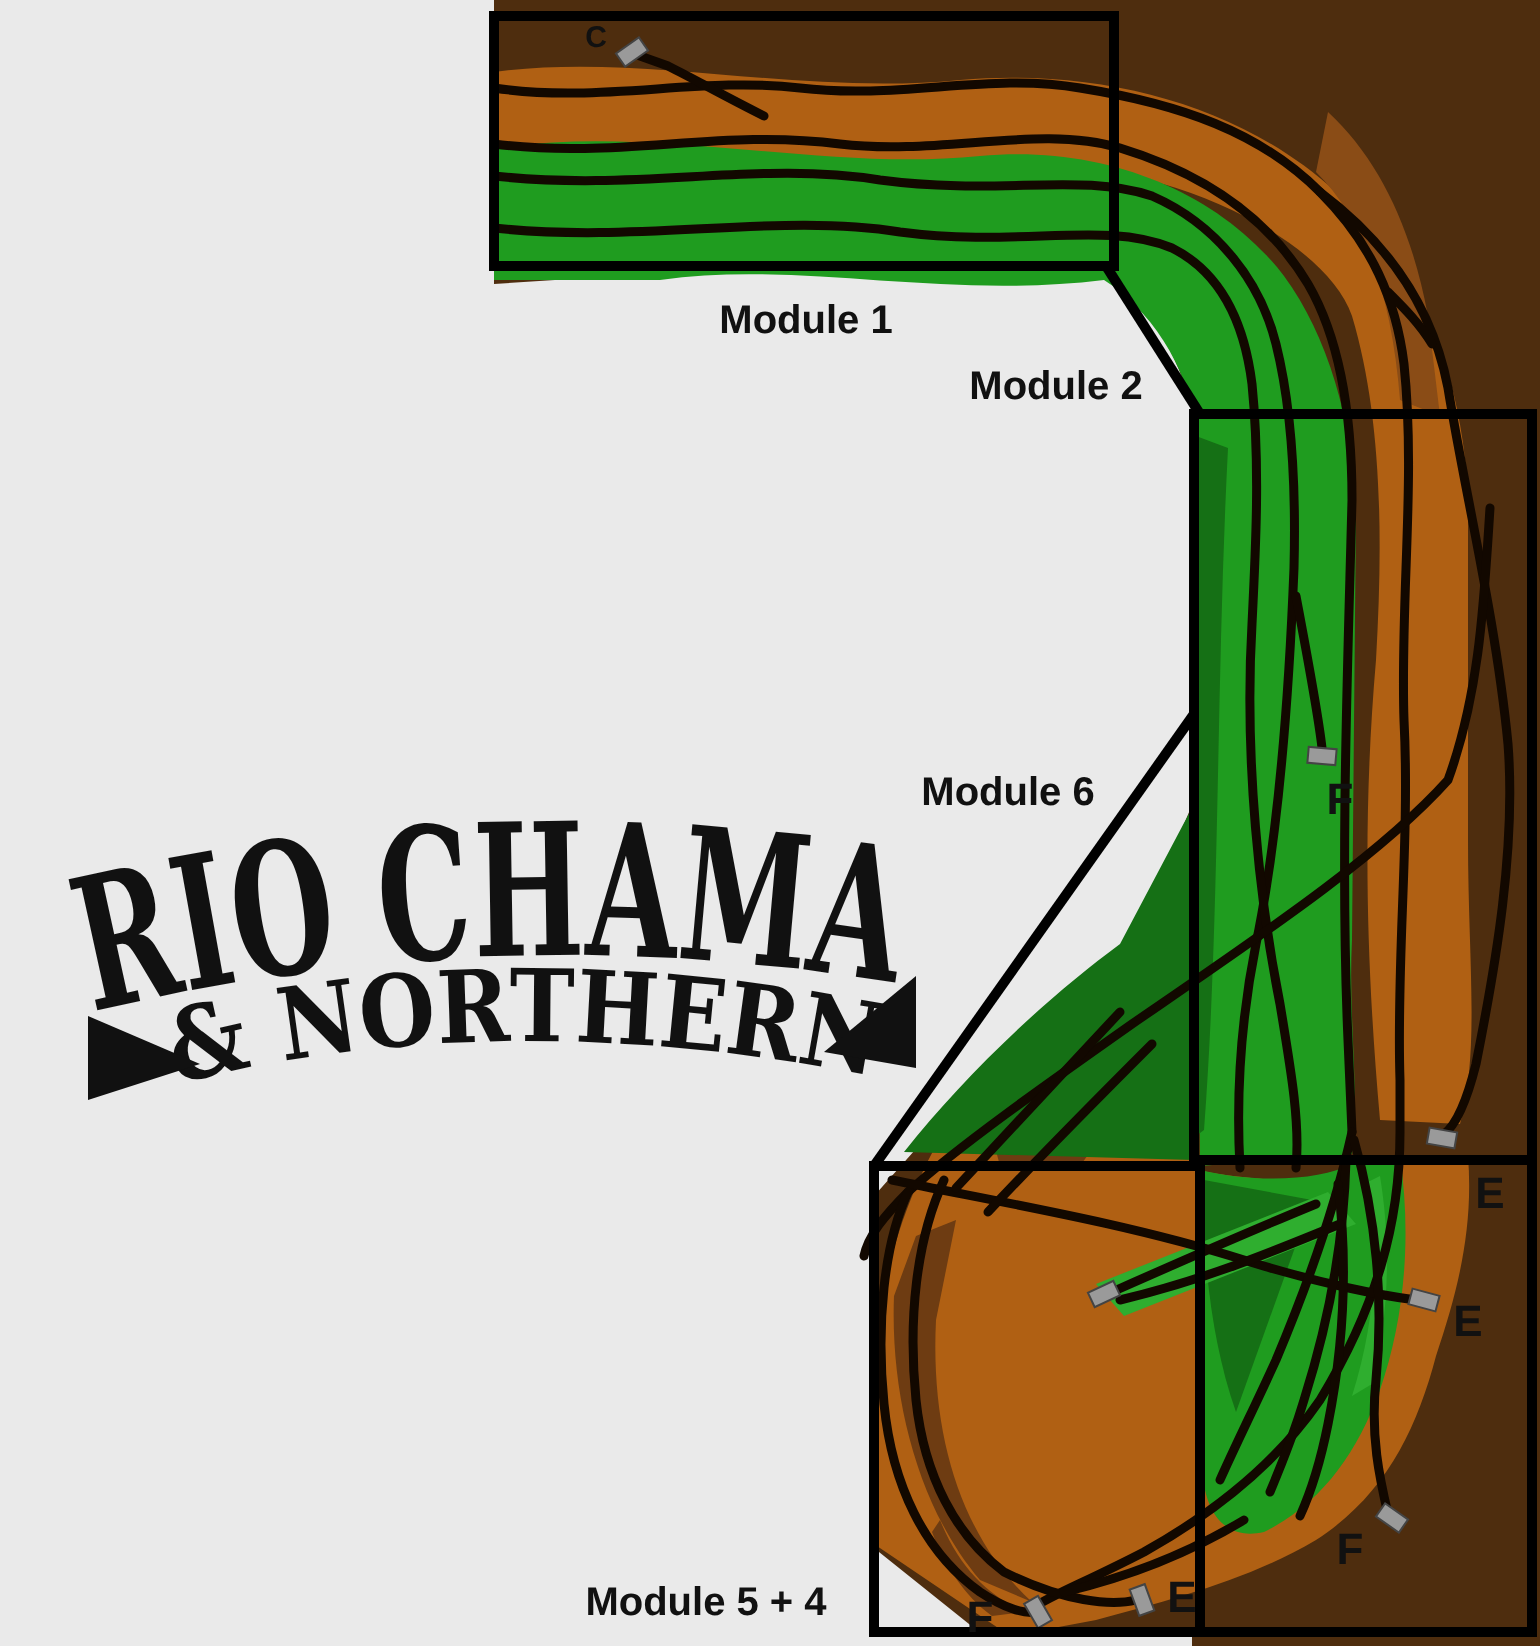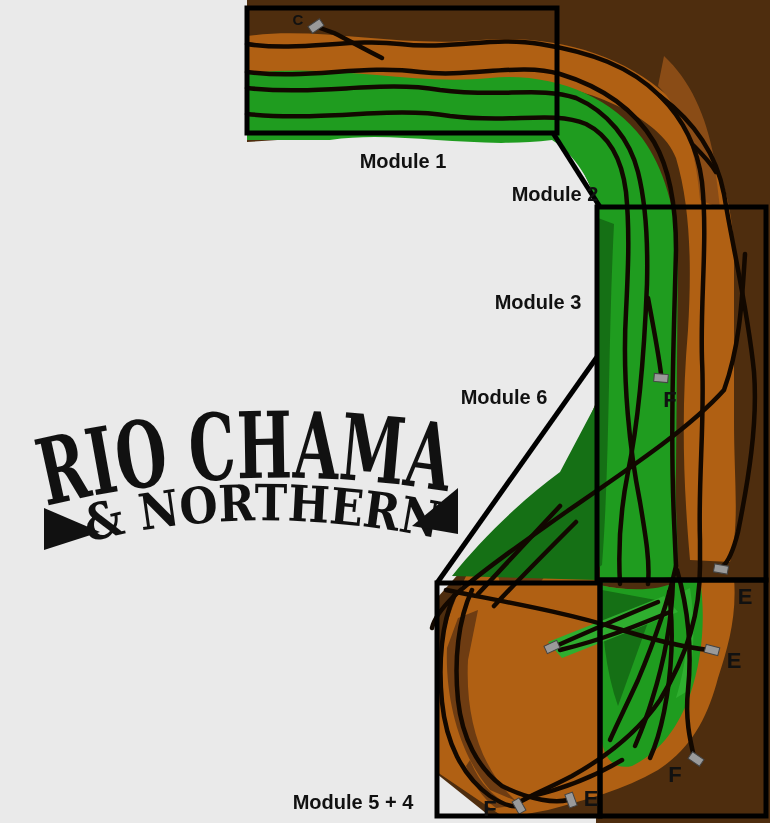--- a/index.html
+++ b/index.html
@@ -167,22 +167,21 @@
       </text>
       <text class="logo-text" font-size="50">
         <textPath href="#logoArc2" textLength="352" lengthAdjust="spacingAndGlyphs">&amp; NORTHERN</textPath>
       </text>
       <polygon points="44,550 100,532 44,508" fill="var(--text)"></polygon>
       <polygon points="458,534 458,488 412,526" fill="var(--text)"></polygon>
     </g>
   </svg>
 
   <div class="label" style="left:403px; top:161px;">Module 1</div>
-  <div class="label" style="left:528px; top:194px;margin-left:27px;">Module 2</div>
-  <div class="label" style="left:538px; top:302px;">Module 3</div>
+  <div class="label" style="left:528px; top:194px;">Module 2</div>
   <div class="label" style="left:504px; top:397px;">Module 6</div>
   <div class="label" style="left:353px; top:802px;">Module 5 + 4</div>
 
   <div class="marker marker-small" style="left:298px; top:19px;">C</div>
   <div class="marker" style="left:670px; top:400px;">F</div>
   <div class="marker" style="left:745px; top:597px;">E</div>
   <div class="marker" style="left:734px; top:661px;">E</div>
   <div class="marker" style="left:675px; top:775px;">F</div>
   <div class="marker" style="left:591px; top:799px;">E</div>
   <div class="marker" style="left:490px; top:809px;">F</div>

